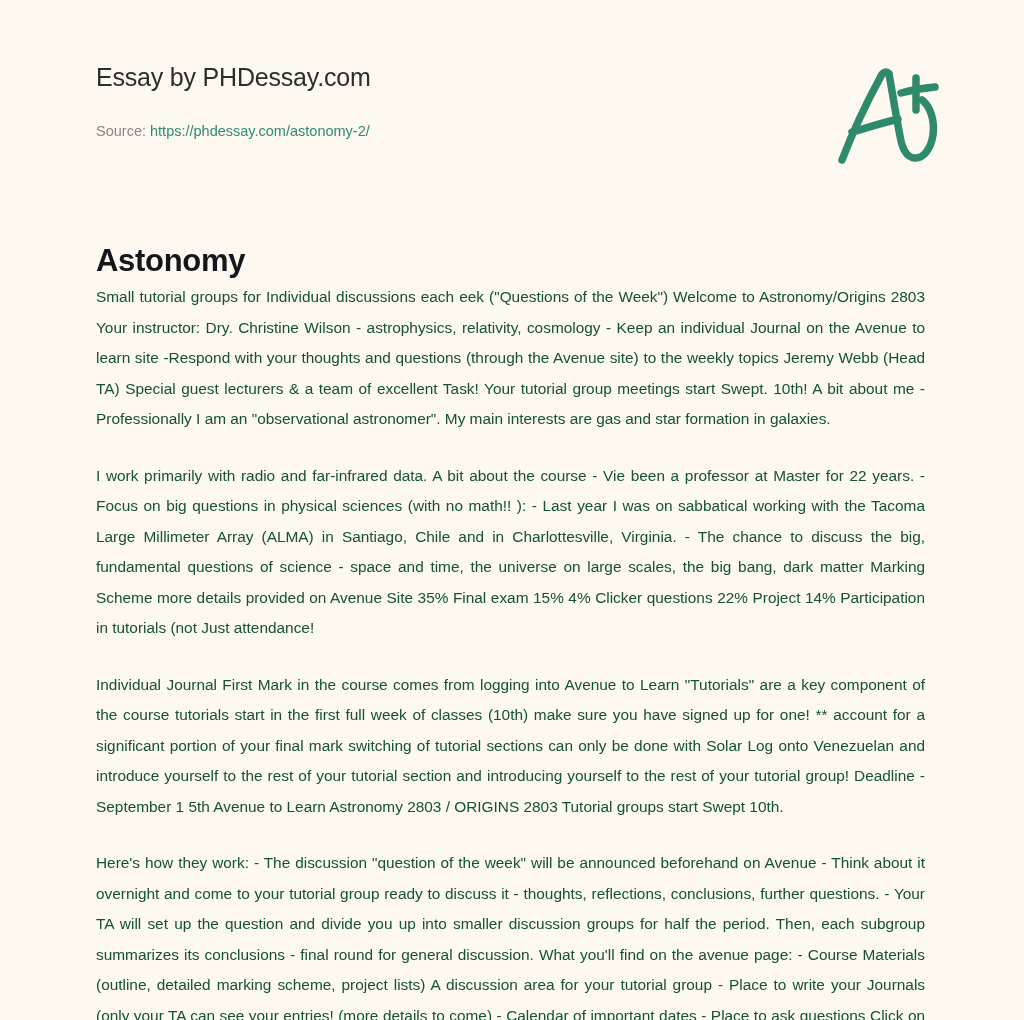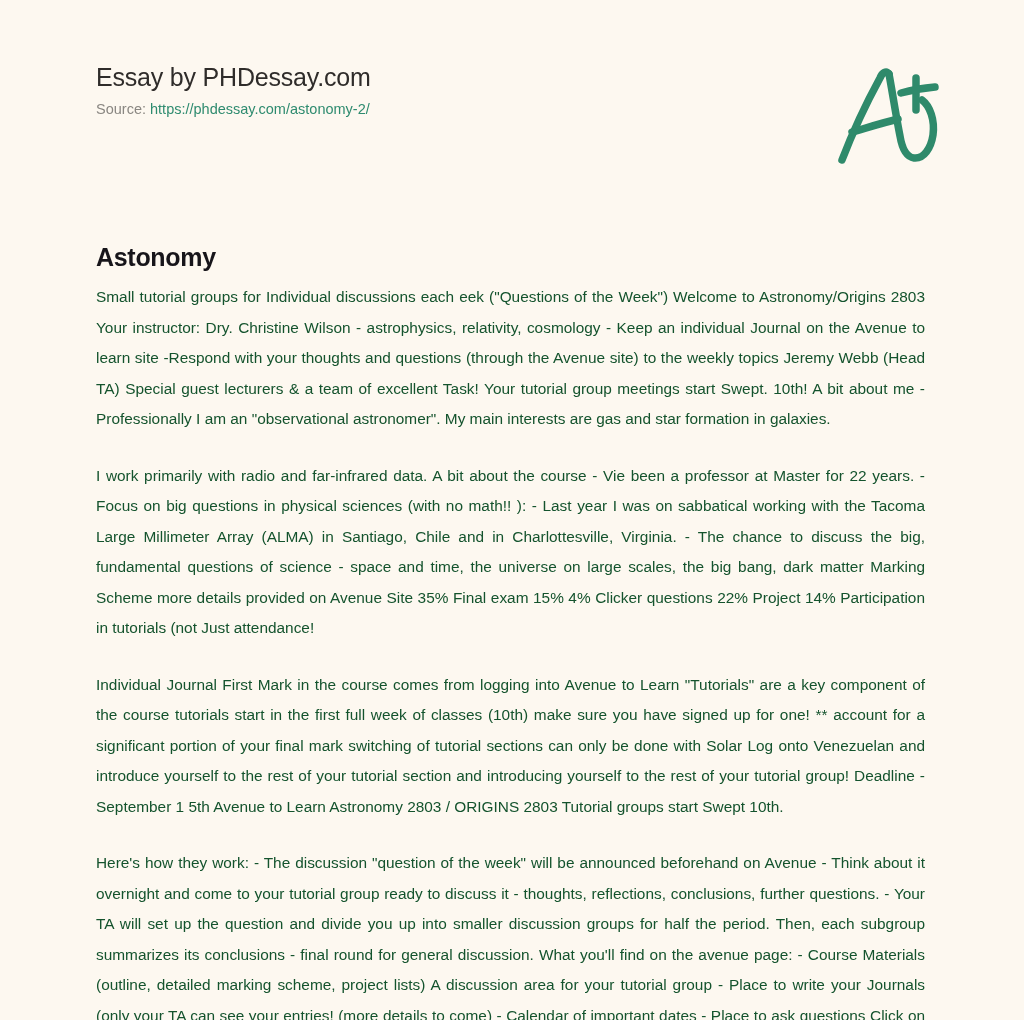--- a/index.html
+++ b/index.html
@@ -36,21 +36,21 @@
   .brand-line {
     font-size: 25px;
     font-weight: normal;
     letter-spacing: -0.2px;
     color: #2f2c2a;
     line-height: 30px;
     white-space: nowrap;
   }
 
   .source-line {
-    margin-top: 7px;
+    margin-top: 29px;
     font-size: 14.5px;
     line-height: 20px;
     color: #8a8782;
     white-space: nowrap;
   }
 
   .source-label {
     color: #8a8782;
   }
 
@@ -67,21 +67,21 @@
     width: 120px;
     height: 110px;
   }
   .logo svg { display: block; width: 120px; height: 110px; }
 
   
   .essay-title {
     position: absolute;
     left: 96px;
     top: 219px;
-    font-size: 25px;
+    font-size: 31px;
     font-weight: bold;
     letter-spacing: -0.3px;
     color: #17151a;
     line-height: 42px;
   }
 
   
   .body-copy {
     position: absolute;
     left: 96px;

